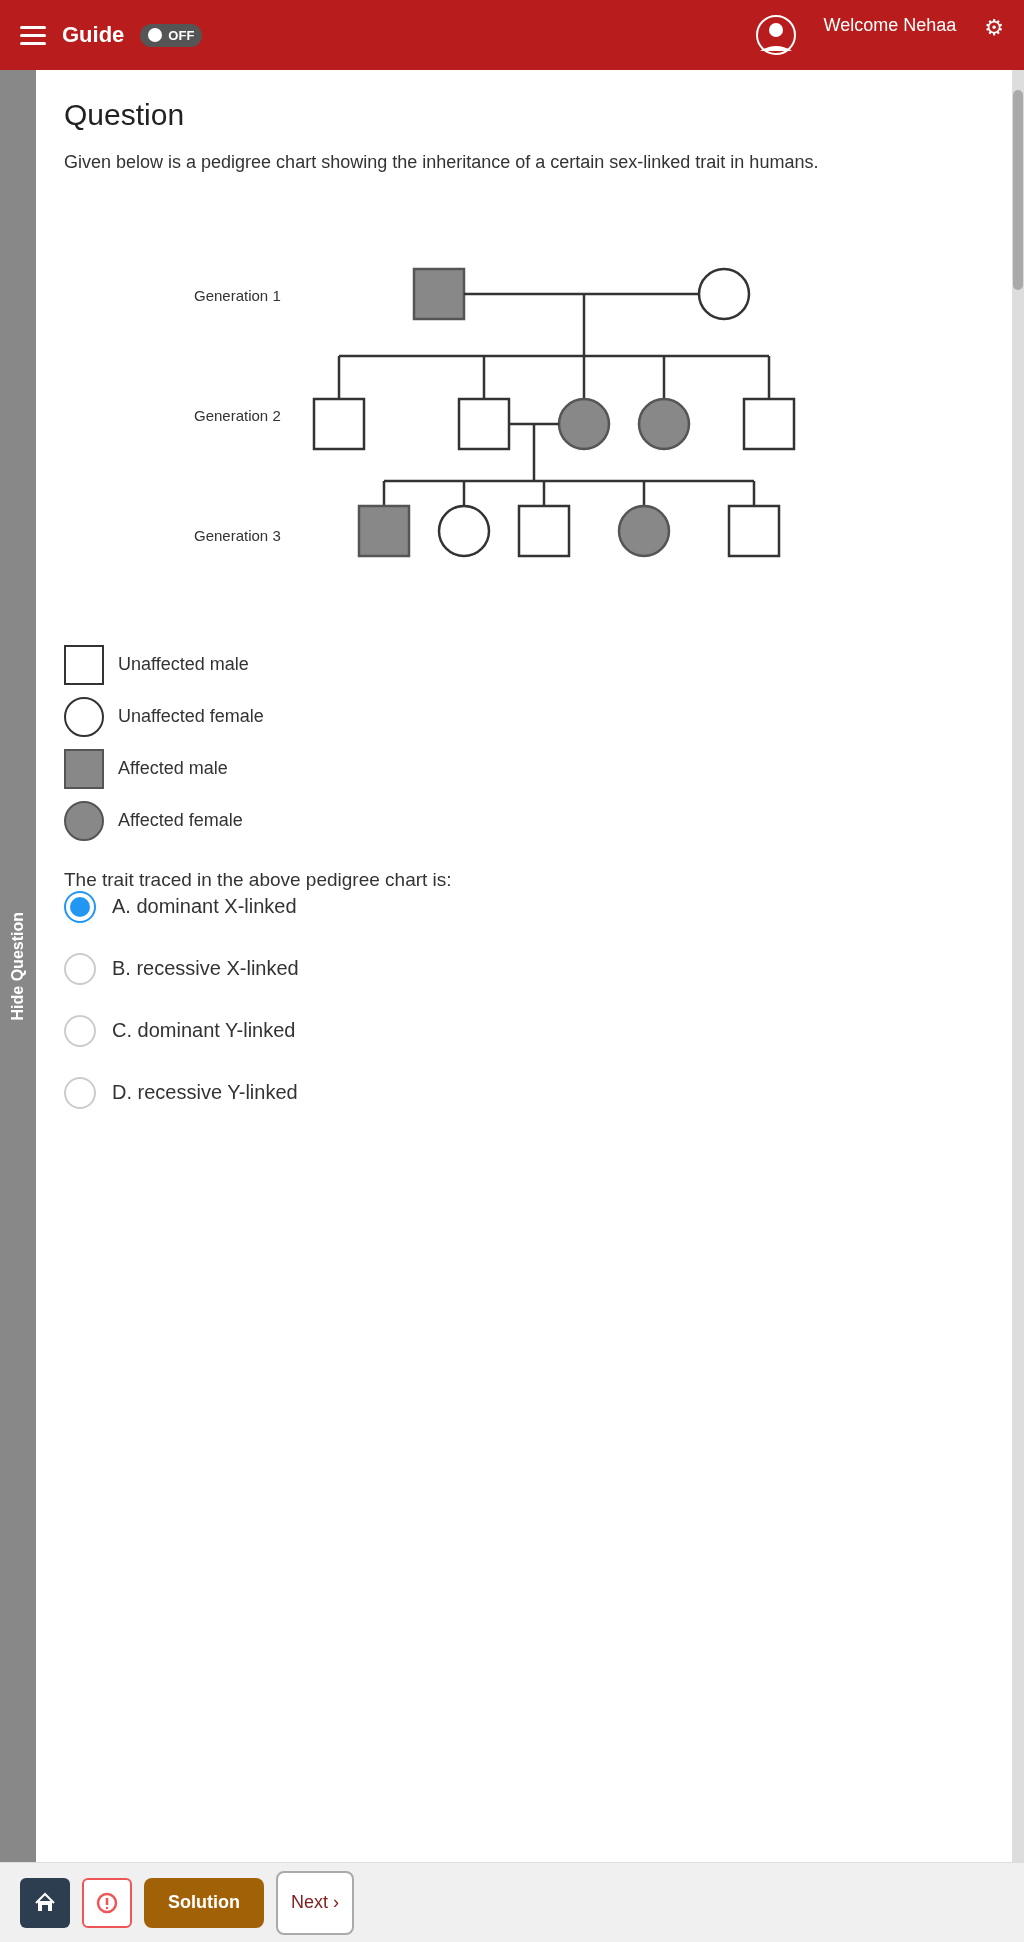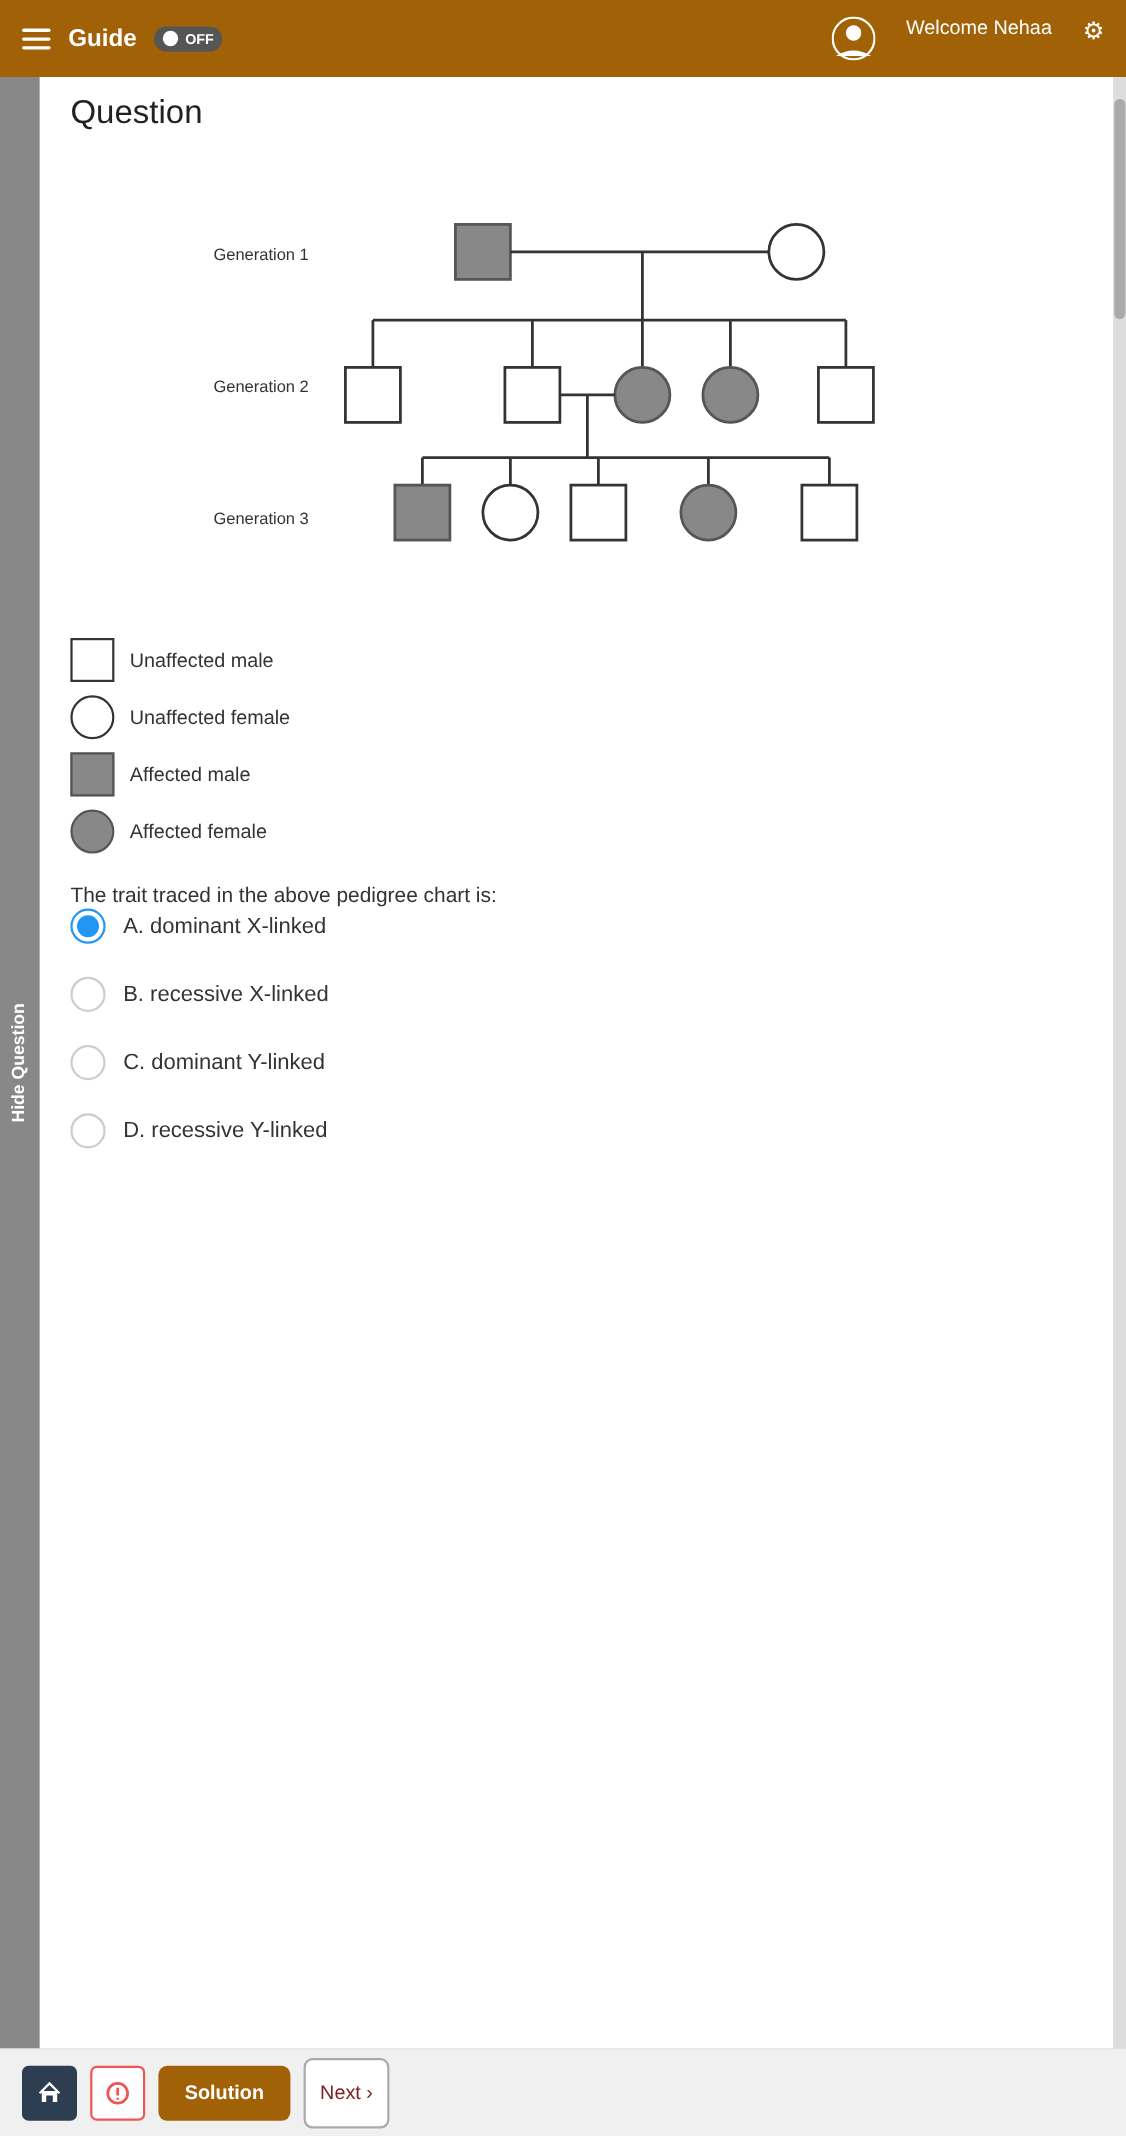--- a/index.html
+++ b/index.html
@@ -7,21 +7,21 @@
       font-family: Arial, sans-serif;
       background: #f0f0f0;
       width: 1024px;
       min-height: 1942px;
       position: relative;
       overflow-x: hidden;
     }
 
     
     .header {
-      background: #a16207;
+      background: #b91c1c;
       height: 70px;
       display: flex;
       align-items: center;
       justify-content: space-between;
       padding: 0 20px;
       position: sticky;
       top: 0;
       z-index: 100;
     }
     .header-left {
@@ -129,21 +129,21 @@
       border-radius: 5px;
       position: absolute;
       top: 20px;
       left: 1px;
     }
 
     
     .content {
       flex: 1;
       background: white;
-      padding: 16px 28px;
+      padding: 28px 28px;
       overflow: hidden;
     }
 
     .question-title {
       font-size: 30px;
       font-weight: normal;
       color: #222;
       margin-bottom: 16px;
     }
 
@@ -349,20 +349,21 @@
 </header>
 
 <div class="main-layout">
 
   <div class="side-tab">
     <span class="side-tab-label">Hide Question</span>
   </div>
 
   <div class="content">
     <h1 class="question-title">Question</h1>
+    <p class="question-text">Given below is a pedigree chart showing the inheritance of a certain sex-linked trait in humans.</p>
 
     <div class="pedigree-container">
       <svg class="pedigree-svg" viewBox="0 0 680 420" xmlns="http://www.w3.org/2000/svg">
 
         <text x="10" y="100" class="generation-label" font-size="16" fill="#333">Generation 1</text>
         <text x="10" y="220" class="generation-label" font-size="16" fill="#333">Generation 2</text>
         <text x="10" y="340" class="generation-label" font-size="16" fill="#333">Generation 3</text>
 
         <rect x="230" y="68" width="50" height="50" fill="#888" stroke="#555" stroke-width="2.5"></rect>
 

